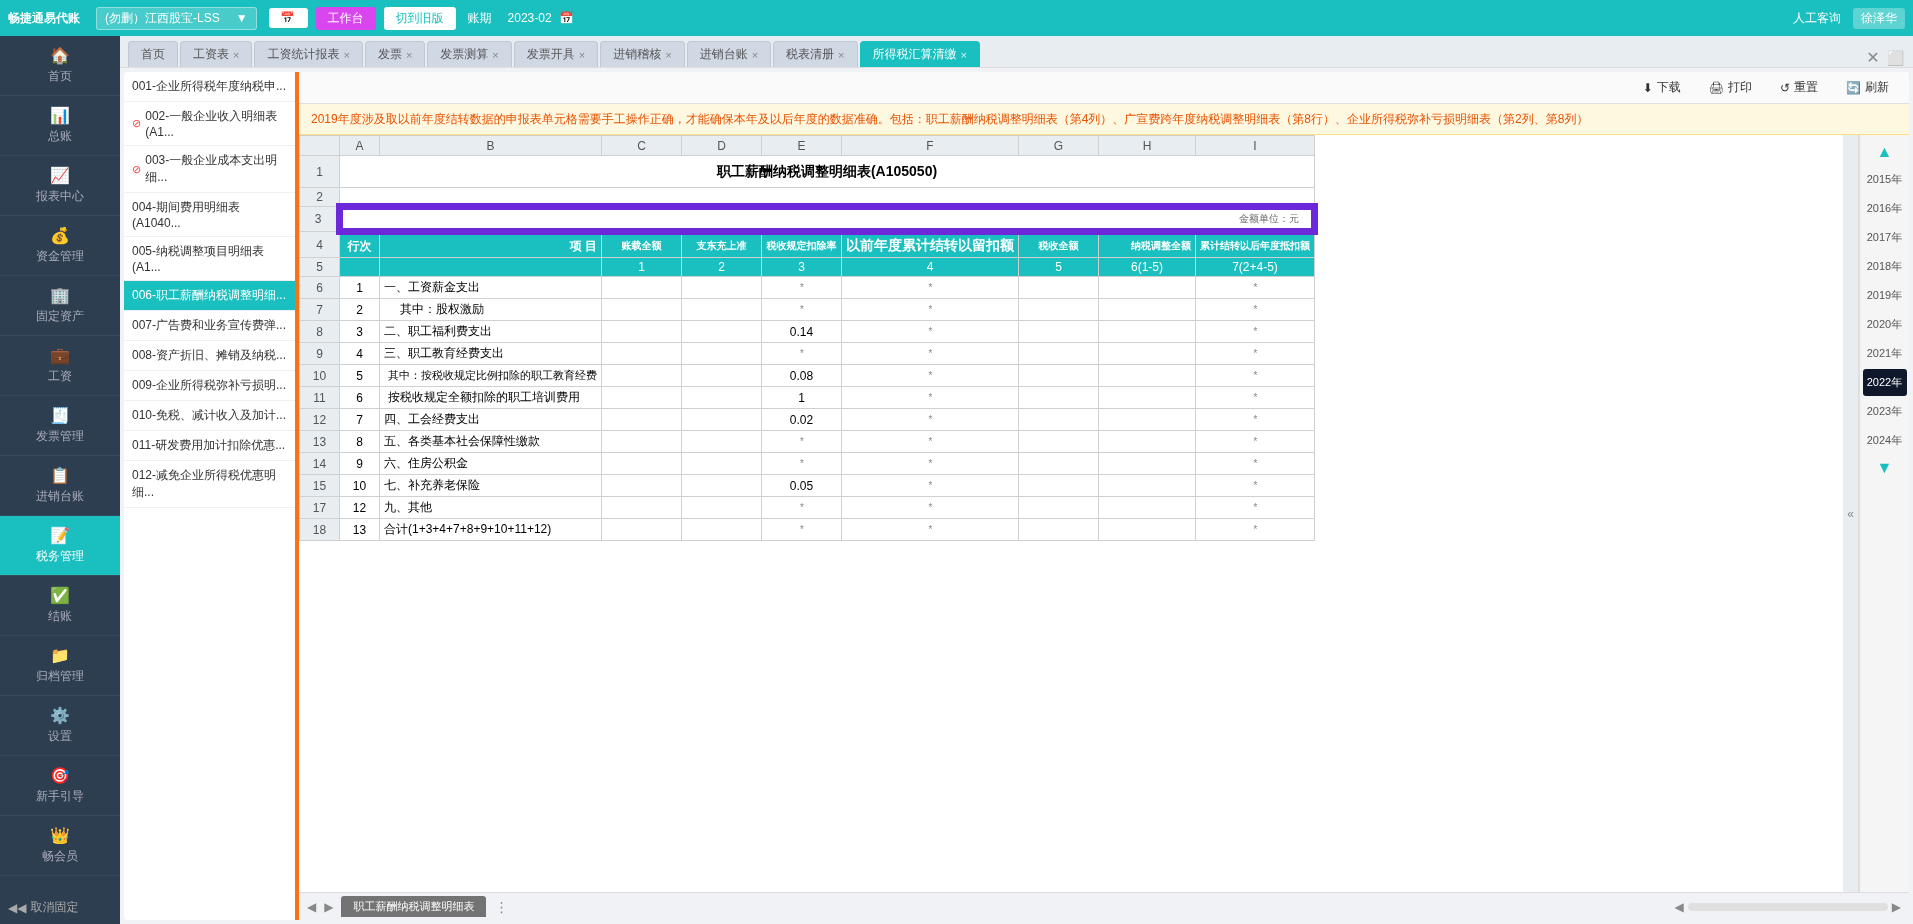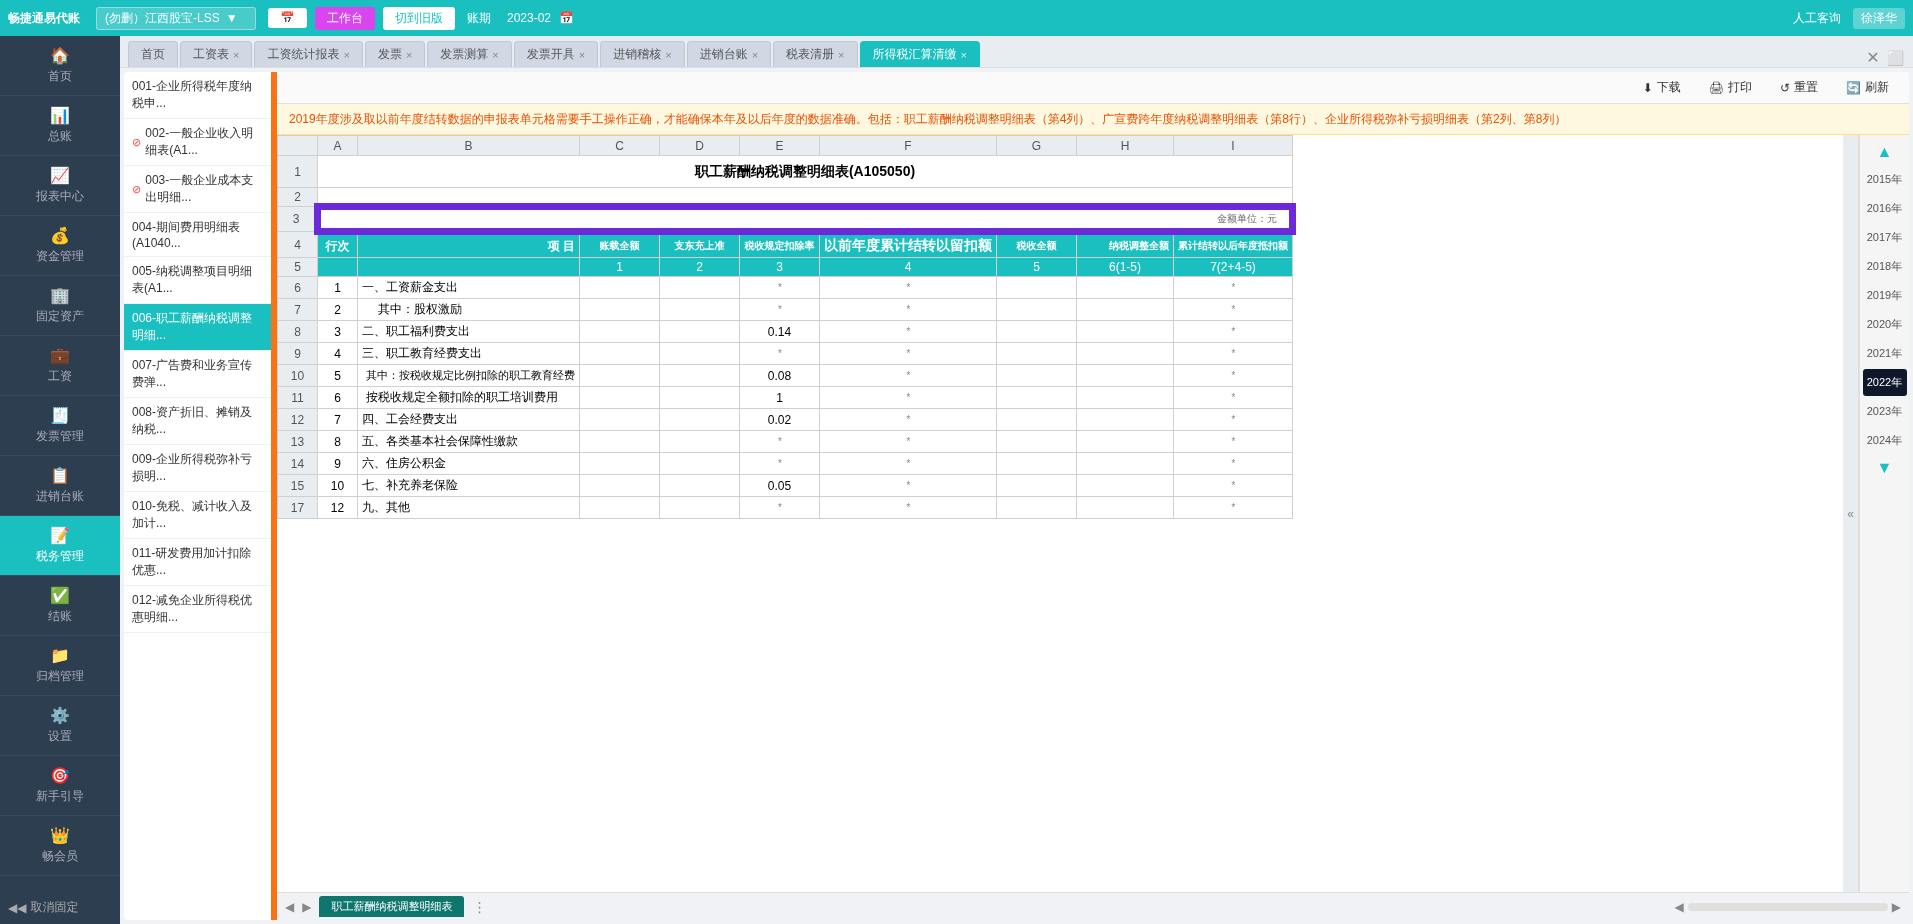--- a/index.html
+++ b/index.html
@@ -5,21 +5,21 @@
     * { box-sizing: border-box; margin: 0; padding: 0; font-family: 'Microsoft YaHei', Arial, sans-serif; font-size: 12px; }
     body { width: 1913px; height: 924px; overflow: hidden; background: #f0f2f5; display: flex; flex-direction: column; }
 
     
     .top-bar {
       height: 36px; background: #1abfbf; display: flex; align-items: center; padding: 0 8px; flex-shrink: 0;
     }
     .top-bar-logo { color: white; font-size: 12px; font-weight: bold; margin-right: 16px; }
     .company-select {
       background: rgba(255,255,255,0.2); border: 1px solid rgba(255,255,255,0.4); color: white;
-      padding: 2px 8px; border-radius: 3px; display: flex; align-items: center; gap: 6px; cursor: pointer; min-width: 160px;
+      padding: 2px 8px; border-radius: 3px; display: flex; align-items: center; gap: 16px; cursor: pointer; min-width: 160px;
     }
     .top-bar-btn {
       background: white; color: #1abfbf; border: none; padding: 3px 12px; border-radius: 3px; cursor: pointer; margin: 0 4px; font-size: 12px;
     }
     .top-bar-btn.active { background: #d946ef; color: white; }
     .period-label { color: white; margin: 0 8px; }
     .top-bar-right { margin-left: auto; display: flex; align-items: center; gap: 12px; color: white; }
 
     
     .main-layout { display: flex; flex: 1; overflow: hidden; }
@@ -46,21 +46,21 @@
       color: #555; font-size: 12px; display: flex; align-items: center; gap: 4px; border: 1px solid #c0c8d4; border-bottom: none;
     }
     .tab.active { background: #1abfbf; color: white; border-color: #1abfbf; }
     .tab .close-btn { font-size: 11px; color: rgba(255,255,255,0.8); cursor: pointer; }
     .tab:not(.active) .close-btn { color: #888; }
 
     
     .inner-content { flex: 1; display: flex; overflow: hidden; background: white; margin: 4px; border-radius: 4px; }
 
     
-    .left-panel { width: 153px; flex-shrink: 0; border-right: 6px solid #f97316; overflow-y: auto; }
+    .left-panel { width: 175px; flex-shrink: 0; border-right: 4px solid #f97316; overflow-y: auto; }
     .left-panel-item {
       padding: 6px 8px; cursor: pointer; color: #333; font-size: 11px; border-bottom: 1px solid #f0f0f0;
       display: flex; align-items: center; gap: 4px;
     }
     .left-panel-item.active { background: #1abfbf; color: white; }
     .left-panel-item .warn { color: #ff4444; font-size: 11px; }
 
     
     .spreadsheet-wrapper { flex: 1; display: flex; flex-direction: column; overflow: hidden; }
 
@@ -105,21 +105,21 @@
     }
     .year-btn.active { background: #0f172a; color: white; }
     .year-nav-btn { cursor: pointer; color: #1abfbf; font-size: 16px; padding: 4px; }
 
     
     .bottom-bar {
       height: 28px; background: #f0f2f5; border-top: 1px solid #ddd; display: flex; align-items: center;
       padding: 0 8px; gap: 8px; flex-shrink: 0;
     }
     .bottom-tab {
-      background: #0f766e; color: white; padding: 3px 12px; border-radius: 3px 3px 0 0; font-size: 11px;
+      background: #737373; color: white; padding: 3px 12px; border-radius: 3px 3px 0 0; font-size: 11px;
     }
     .bottom-more-btn { color: #888; cursor: pointer; font-size: 14px; }
     .bottom-right { margin-left: auto; display: flex; align-items: center; }
     .scroll-area { width: 200px; height: 8px; background: #e0e0e0; border-radius: 4px; }
 
     
     .collapse-toggle {
       width: 16px; background: #e8edf2; display: flex; align-items: center; justify-content: center;
       cursor: pointer; color: #888; font-size: 12px; border-right: 1px solid #ddd; flex-shrink: 0;
     }
@@ -513,20 +513,32 @@
                   <td class="cell-center">12</td>
                   <td>九、其他</td>
                   <td></td>
                   <td></td>
                   <td class="cell-center italic-cell">*</td>
                   <td class="cell-center italic-cell">*</td>
                   <td></td>
                   <td></td>
                   <td class="cell-center italic-cell">*</td>
                 </tr>
+                <tr class="data-row">
+                  <td class="row-num-cell">18</td>
+                  <td class="cell-center">13</td>
+                  <td>合计(1+3+4+7+8+9+10+11+12)</td>
+                  <td></td>
+                  <td></td>
+                  <td class="cell-center italic-cell">*</td>
+                  <td class="cell-center italic-cell">*</td>
+                  <td></td>
+                  <td></td>
+                  <td class="cell-center italic-cell">*</td>
+                </tr>
               </tbody>
             </table>
           </div>
 
           <div class="collapse-toggle">«</div>
 
           <div class="year-panel">
             <div class="year-nav-btn">▲</div>
             <div class="year-btn">2015年</div>
             <div class="year-btn">2016年</div>

